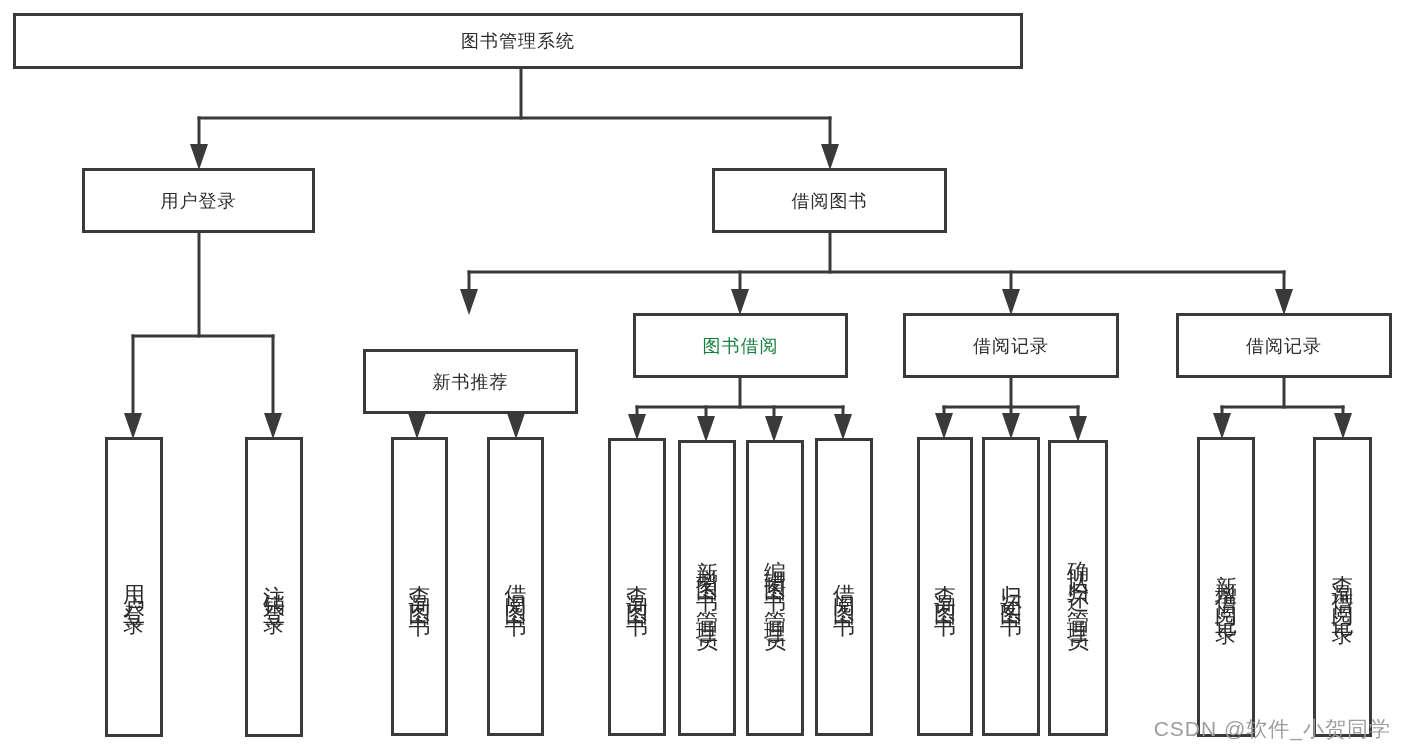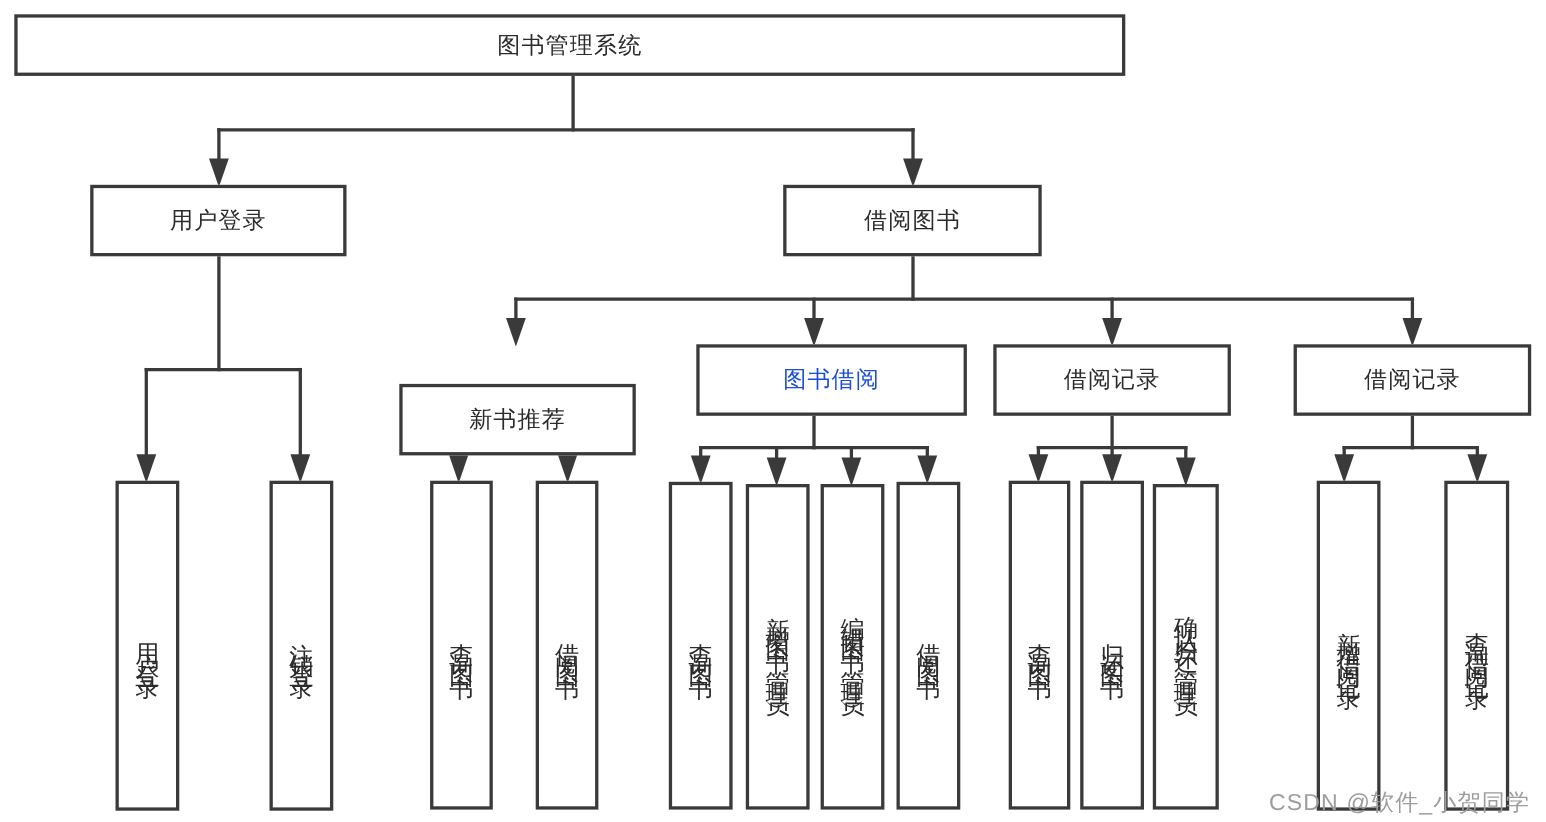--- a/index.html
+++ b/index.html
@@ -27,21 +27,21 @@
     border: 3px solid #3a3a3a;
     background: #ffffff;
     color: #2b2b2b;
     display: flex;
     align-items: center;
     justify-content: center;
     text-align: center;
     z-index: 2;
   }
   .node.h {
-    font-size: 21px;
+    font-size: 18px;
     letter-spacing: 1px;
     line-height: 1;
   }
   .node.v {
     font-size: 22px;
     line-height: 1;
     writing-mode: vertical-rl;
     text-orientation: mixed;
     letter-spacing: 10px;
   }
@@ -112,21 +112,21 @@
       <line x1="1222" y1="407" x2="1222" y2="417" stroke="#3a3a3a" stroke-width="3" stroke-linecap="square"></line>
       <polygon points="1213,413 1231,413 1222,439" fill="#3a3a3a"></polygon>
       <line x1="1343" y1="407" x2="1343" y2="417" stroke="#3a3a3a" stroke-width="3" stroke-linecap="square"></line>
       <polygon points="1334,413 1352,413 1343,439" fill="#3a3a3a"></polygon>
     </svg>
   <div id="nodes">
       <div class="node h" style="left: 13px; top: 13px; width: 1010px; height: 56px; border-color: rgb(58, 58, 58); color: rgb(43, 43, 43);">图书管理系统</div>
       <div class="node h" style="left: 82px; top: 168px; width: 233px; height: 65px; border-color: rgb(58, 58, 58); color: rgb(43, 43, 43);">用户登录</div>
       <div class="node h" style="left: 712px; top: 168px; width: 235px; height: 65px; border-color: rgb(58, 58, 58); color: rgb(43, 43, 43);">借阅图书</div>
       <div class="node h" style="left: 363px; top: 313px; width: 215px; height: 65px; border-color: rgb(58, 58, 58); color: rgb(43, 43, 43); margin-top: 36px;">新书推荐</div>
-      <div class="node h" style="left: 633px; top: 313px; width: 246px; height: 65px; border-color: rgb(58, 58, 58); color: #1d4ed8;">图书借阅</div>
+      <div class="node h" style="left: 633px; top: 313px; width: 215px; height: 65px; border-color: rgb(58, 58, 58); color: #15803d;">图书借阅</div>
       <div class="node h" style="left: 903px; top: 313px; width: 216px; height: 65px; border-color: rgb(58, 58, 58); color: rgb(43, 43, 43);">借阅记录</div>
       <div class="node h" style="left: 1176px; top: 313px; width: 216px; height: 65px; border-color: rgb(58, 58, 58); color: rgb(43, 43, 43);">借阅记录</div>
       <div class="node v" style="left: 105px; top: 437px; width: 58px; height: 300px; border-color: rgb(58, 58, 58); color: rgb(43, 43, 43);">用户登录</div>
       <div class="node v" style="left: 245px; top: 437px; width: 58px; height: 300px; border-color: rgb(58, 58, 58); color: rgb(43, 43, 43);">注销登录</div>
       <div class="node v" style="left: 391px; top: 437px; width: 57px; height: 299px; border-color: rgb(58, 58, 58); color: rgb(43, 43, 43);">查询图书</div>
       <div class="node v" style="left: 487px; top: 437px; width: 57px; height: 299px; border-color: rgb(58, 58, 58); color: rgb(43, 43, 43);">借阅图书</div>
       <div class="node v" style="left: 608px; top: 438px; width: 58px; height: 298px; border-color: rgb(58, 58, 58); color: rgb(43, 43, 43);">查询图书</div>
       <div class="node v" style="left: 678px; top: 440px; width: 58px; height: 296px; border-color: rgb(58, 58, 58); color: rgb(43, 43, 43);">新增图书（管理员）</div>
       <div class="node v" style="left: 746px; top: 440px; width: 58px; height: 296px; border-color: rgb(58, 58, 58); color: rgb(43, 43, 43);">编辑图书（管理员）</div>
       <div class="node v" style="left: 815px; top: 438px; width: 58px; height: 298px; border-color: rgb(58, 58, 58); color: rgb(43, 43, 43);">借阅图书</div>

